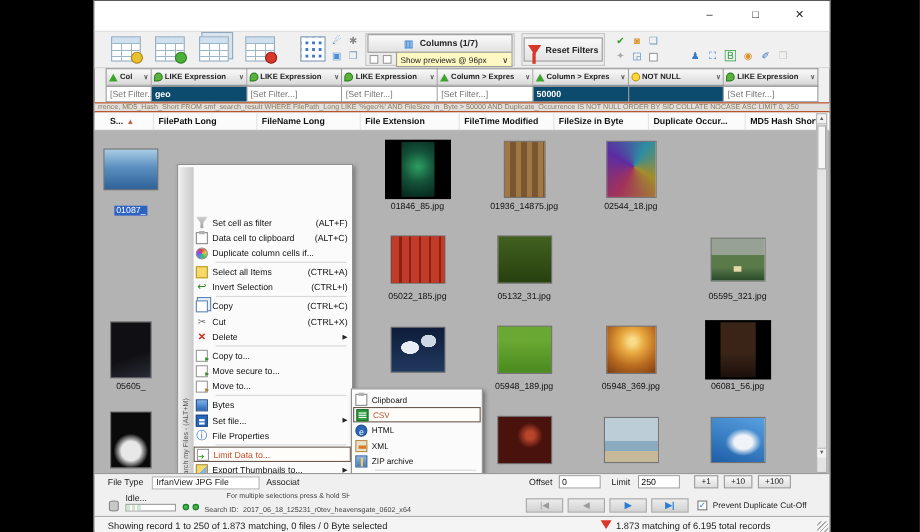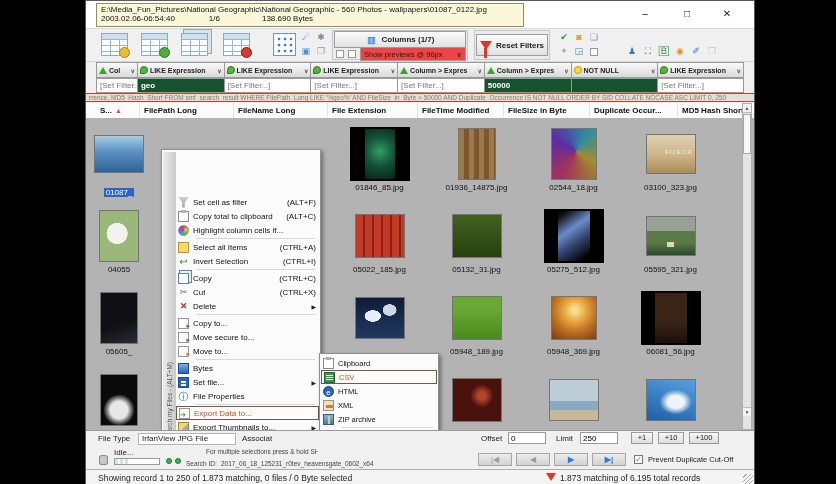--- a/index.html
+++ b/index.html
@@ -25,37 +25,37 @@
   .badge { position:absolute; right:-3px; bottom:-3px; width:11px; height:11px; border-radius:50%; font-size:8px; line-height:11px; text-align:center; color:#fff; }
   .b-coin { background:#e8c12e; border:1px solid #a8861a; }
   .b-ref  { background:#4caf3a; border:1px solid #2e7d22; }
   .b-del  { background:#d8372a; border:1px solid #921d14; }
   .stack2 { box-shadow:3px -3px 0 #d7e4ee, 3px -3px 0 1px #8fa8bc; }
   .gridico { position:absolute; width:23px; height:23px; background:#fff; border:1px solid #7a96b2;
              background-image:radial-gradient(#3a78c8 1.5px, transparent 1.6px); background-size:6px 6px; background-position:2px 2px; }
   .smico { position:absolute; width:12px; height:12px; font-size:9px; line-height:12px; text-align:center; }
   .panel-btn { position:absolute; height:17px; background:linear-gradient(#fafafa,#e2e2e2); border:1px solid #9c9c9c; font-size:8px; font-weight:bold; color:#222; display:flex; align-items:center; justify-content:center; gap:4px; }
   .groupbox { position:absolute; background:#ececec; border:1px solid #c7c7c7; }
-  .combo { position:absolute; height:14px; background:#ef4444; border:1px solid #9c9c9c; font-size:7.5px; color:#222; display:flex; align-items:center; padding:0 3px; justify-content:space-between; }
+  .combo { position:absolute; height:14px; background:#fef9c3; border:1px solid #9c9c9c; font-size:7.5px; color:#222; display:flex; align-items:center; padding:0 3px; justify-content:space-between; }
   .mini-chk { position:absolute; width:8px; height:8px; background:#fff; border:1px solid #999; }
   .funnel { width:0; height:0; border-left:6px solid transparent; border-right:6px solid transparent; border-top:9px solid #d8372a; position:relative; }
   .funnel:after { content:""; position:absolute; left:-1.5px; top:-2px; width:3px; height:10px; background:#d8372a; }
 
   
   .filter-head { position:absolute; left:0; top:61px; width:100%; height:16px; display:flex; padding:0 10px; }
   .fh { border:1px solid #9a9a9a; border-left-width:0; background:linear-gradient(#fafafa,#d9d9d9); display:flex; align-items:center; font-size:7px; font-weight:bold; color:#222; padding:0 2px; gap:2px; overflow:hidden; white-space:nowrap; }
   .fh:first-child { border-left-width:1px; }
   .fh .chev { margin-left:auto; font-size:6px; color:#555; }
   .fi-up { width:0;height:0;border-left:4px solid transparent;border-right:4px solid transparent;border-bottom:7px solid #3da32e; }
   .fi-like { width:8px;height:8px;border-radius:50% 50% 50% 0;background:#59b33a;border:1px solid #2e7d22; }
   .fi-bulb { width:8px;height:8px;border-radius:50%;background:#ffd83a;border:1px solid #b89a12; }
   .filter-in { position:absolute; left:0; top:77px; width:100%; height:15px; display:flex; padding:0 10px; }
   .fin { border:1px solid #9a9a9a; border-left-width:0; background:#fff; font-size:8px; color:#777; padding:0 3px; line-height:13px; white-space:nowrap; overflow:hidden; }
   .fin:first-child { border-left-width:1px; }
-  .fin.active { background:#14532d; color:#fff; font-weight:bold; }
+  .fin.active { background:#0c4a6e; color:#fff; font-weight:bold; }
   .fin input { width:100%; height:100%; border:0; background:transparent; font:inherit; color:inherit; outline:none; }
 
   .sqlbar { position:absolute; left:0; top:92px; width:100%; height:9px; background:#e2e0dc; border-top:1px solid #b2481c; border-bottom:1px solid #b2481c; font-size:6.5px; color:#8a7a62; white-space:nowrap; overflow:hidden; line-height:8px; padding:0 3px; }
 
   
   .cols { position:absolute; left:0; top:102px; width:100%; height:16px; background:#fbfbfb; border-bottom:1px solid #b5b5b5; display:flex; padding:0 0 0 10px; }
   .ch { font-size:8px; font-weight:bold; color:#111; line-height:15px; padding-left:4px; border-right:1px solid #e3e3e3; white-space:nowrap; overflow:hidden; }
   .sort { color:#c25b4a; font-size:7px; margin-left:3px; }
 
   
@@ -162,26 +162,20 @@
   .status { position:absolute; left:0; top:468px; width:100%; height:16px; background:#f4f4f4; border-top:1px solid #adadad; font-size:8.5px; color:#222; }
   .sfunnel { position:absolute; left:460px; top:3px; width:0; height:0; border-left:5px solid transparent; border-right:5px solid transparent; border-top:8px solid #d8372a; }
   .grip { position:absolute; right:1px; bottom:1px; width:10px; height:10px; background:repeating-linear-gradient(135deg,transparent 0 2px,#aaa 2px 3px); }
 </style>
 </head>
 <body>
 
 <div id="win">
 
   <div class="titlebar">
-    <div class="path-tip">
-      <div class="l1">E:\Media_Fun_Pictures\National Geographic\National Geographic - 560 Photos - wallpapers\01087_0122.jpg</div>
-      <div class="l2">
-        <span>2003.02.06-06:54:40</span><span class="m-idx">1/6</span><span class="m-size">138.690 Bytes</span>
-      </div>
-    </div>
     <div class="winbtn" style="left:548px">–</div>
     <div class="winbtn" style="left:590px">□</div>
     <div class="winbtn" style="left:630px">✕</div>
   </div>
 
   <div class="toolbar">
     <div class="tbico" style="left:15px;top:4px">
         <span class="badge b-coin"></span>
       </div>
     <div class="tbico" style="left:55px;top:4px">
@@ -312,50 +306,32 @@
           <div class="thumb t-r1c5"></div>
         </div>
       <div class="fname">01936_14875.jpg</div>
     </div>
     <div class="cell" style="left:439px;top:8px">
       <div class="thumbwrap">
           <div class="thumb t-r1c6"></div>
         </div>
       <div class="fname">02544_18.jpg</div>
     </div>
-    <div class="cell" style="left:536px;top:8px">
-      <div class="thumbwrap">
-          <div class="thumb t-r1c7"></div>
-        </div>
-      <div class="fname">03100_323.jpg</div>
-    </div>
-
-    <div class="cell" style="left:5px;top:90px;width:56px">
-      <div class="thumbwrap">
-          <div class="thumb t-r2s"></div>
-        </div>
-      <div class="fname">04055</div>
-    </div>
+
     <div class="cell" style="left:245px;top:90px">
       <div class="thumbwrap">
           <div class="thumb t-r2c4"></div>
         </div>
       <div class="fname">05022_185.jpg</div>
     </div>
     <div class="cell" style="left:342px;top:90px">
       <div class="thumbwrap">
           <div class="thumb t-r2c5"></div>
         </div>
       <div class="fname">05132_31.jpg</div>
-    </div>
-    <div class="cell" style="left:439px;top:90px">
-      <div class="thumbwrap blackbar" style="width:60px;margin:0 auto">
-          <div class="thumb t-r2c6"></div>
-        </div>
-      <div class="fname">05275_512.jpg</div>
     </div>
     <div class="cell" style="left:536px;top:90px">
       <div class="thumbwrap">
           <div class="thumb t-r2c7"></div>
         </div>
       <div class="fname">05595_321.jpg</div>
     </div>
 
     <div class="cell" style="left:5px;top:172px;width:56px">
       <div class="thumbwrap">
@@ -426,26 +402,26 @@
         <span>SMF - Search my Files - (ALT+M)</span>
       </div>
     <div class="menu-items">
       <div class="mi">
           <span class="ic ic-funnel"></span>
           <span class="lbl">Set cell as filter</span>
           <span class="sc">(ALT+F)</span>
         </div>
       <div class="mi">
           <span class="ic ic-clip"></span>
-          <span class="lbl">Copy total to clipboard</span>
+          <span class="lbl">Data cell to clipboard</span>
           <span class="sc">(ALT+C)</span>
         </div>
       <div class="mi">
           <span class="ic ic-wheel"></span>
-          <span class="lbl">Highlight column cells if...</span>
+          <span class="lbl">Duplicate column cells if...</span>
         </div>
       <div class="msep"></div>
       <div class="mi">
           <span class="ic ic-sel"></span>
           <span class="lbl">Select all Items</span>
           <span class="sc">(CTRL+A)</span>
         </div>
       <div class="mi">
           <span class="ic ic-inv">↩</span>
           <span class="lbl">Invert Selection</span>
@@ -490,21 +466,21 @@
           <span class="lbl">Set file...</span>
           <span class="ar">▶</span>
         </div>
       <div class="mi">
           <span class="ic ic-info">ⓘ</span>
           <span class="lbl">File Properties</span>
         </div>
       <div class="msep"></div>
       <div class="mi hl">
           <span class="ic ic-export"></span>
-          <span class="lbl">Export Data to...</span>
+          <span class="lbl">Limit Data to...</span>
         </div>
       <div class="mi">
           <span class="ic ic-thumbimg"></span>
           <span class="lbl">Export Thumbnails to...</span>
           <span class="ar">▶</span>
         </div>
       <div class="mi">
           <span class="ic ic-bmp"></span>
           <span class="lbl">BitmapRip Images</span>
         </div>

